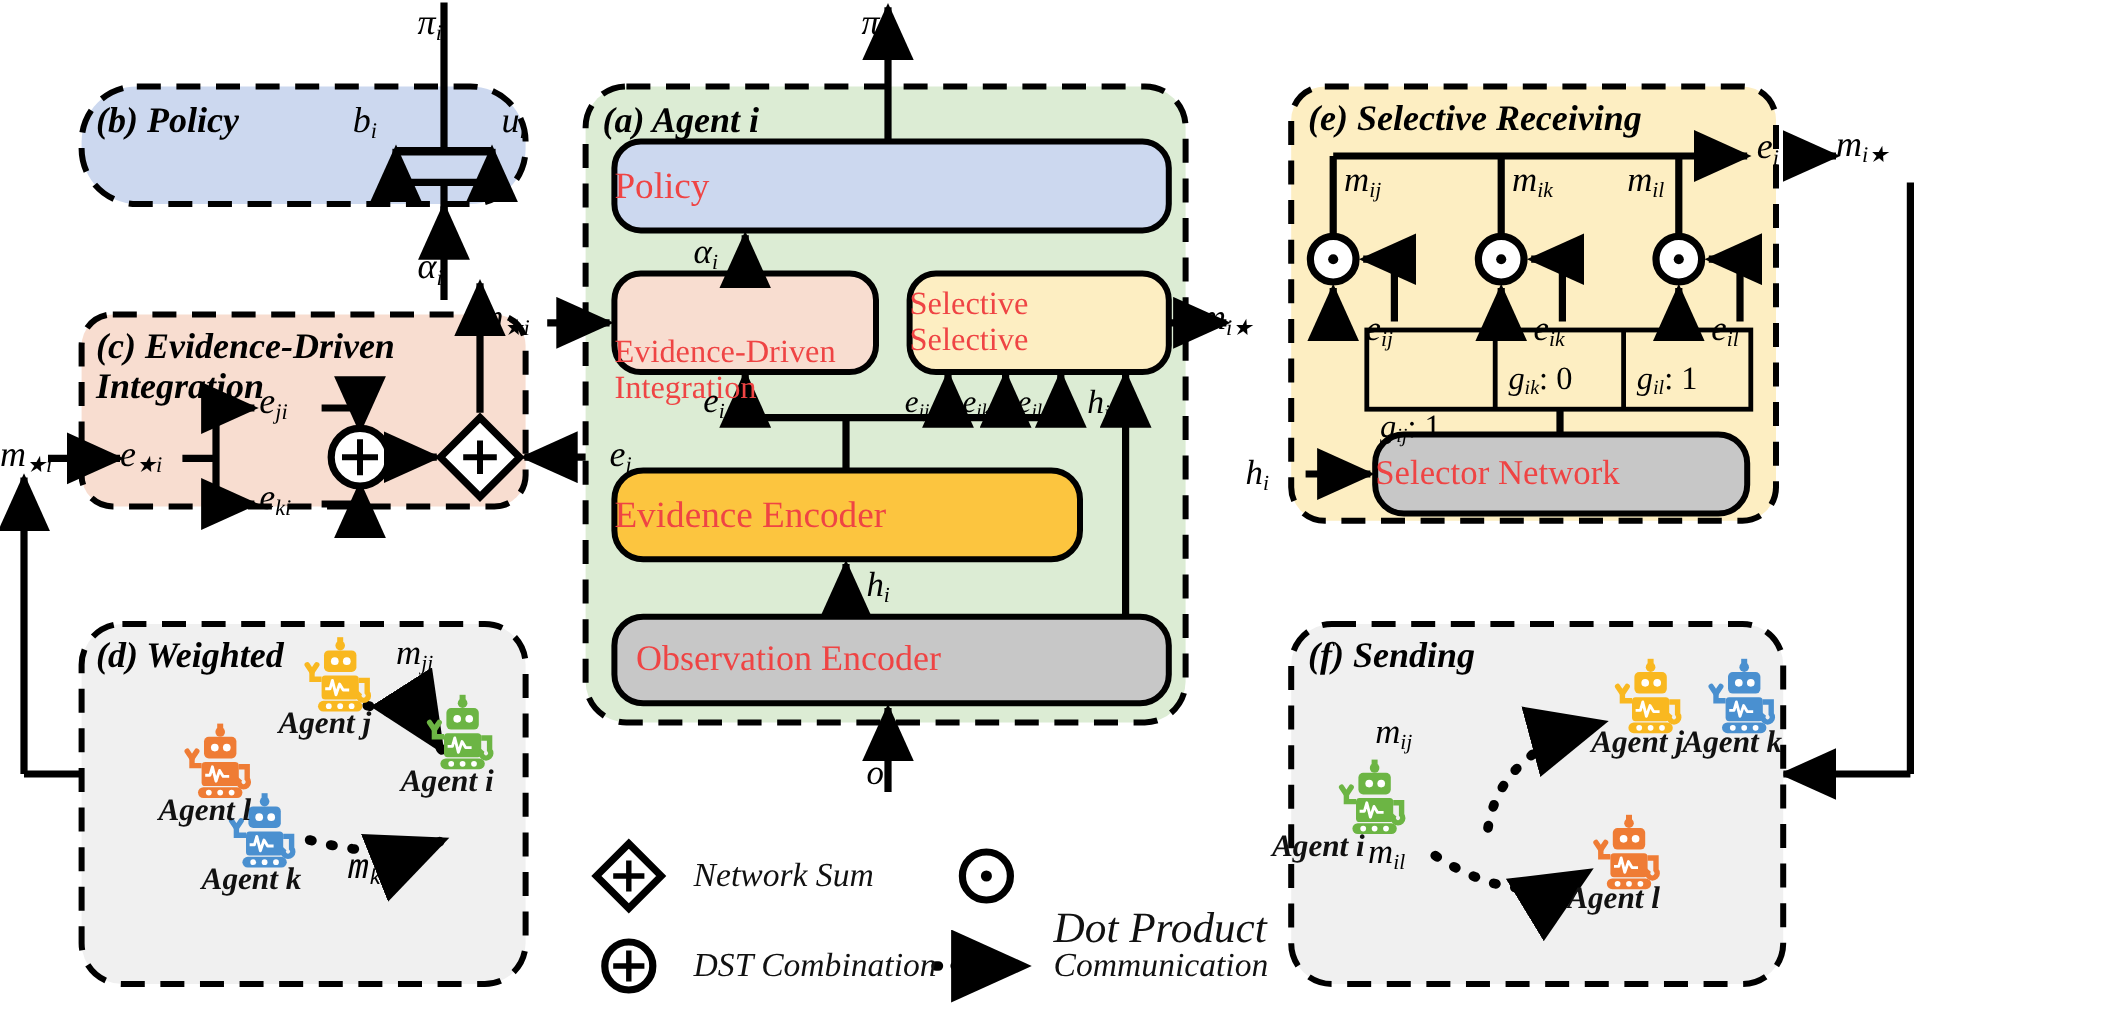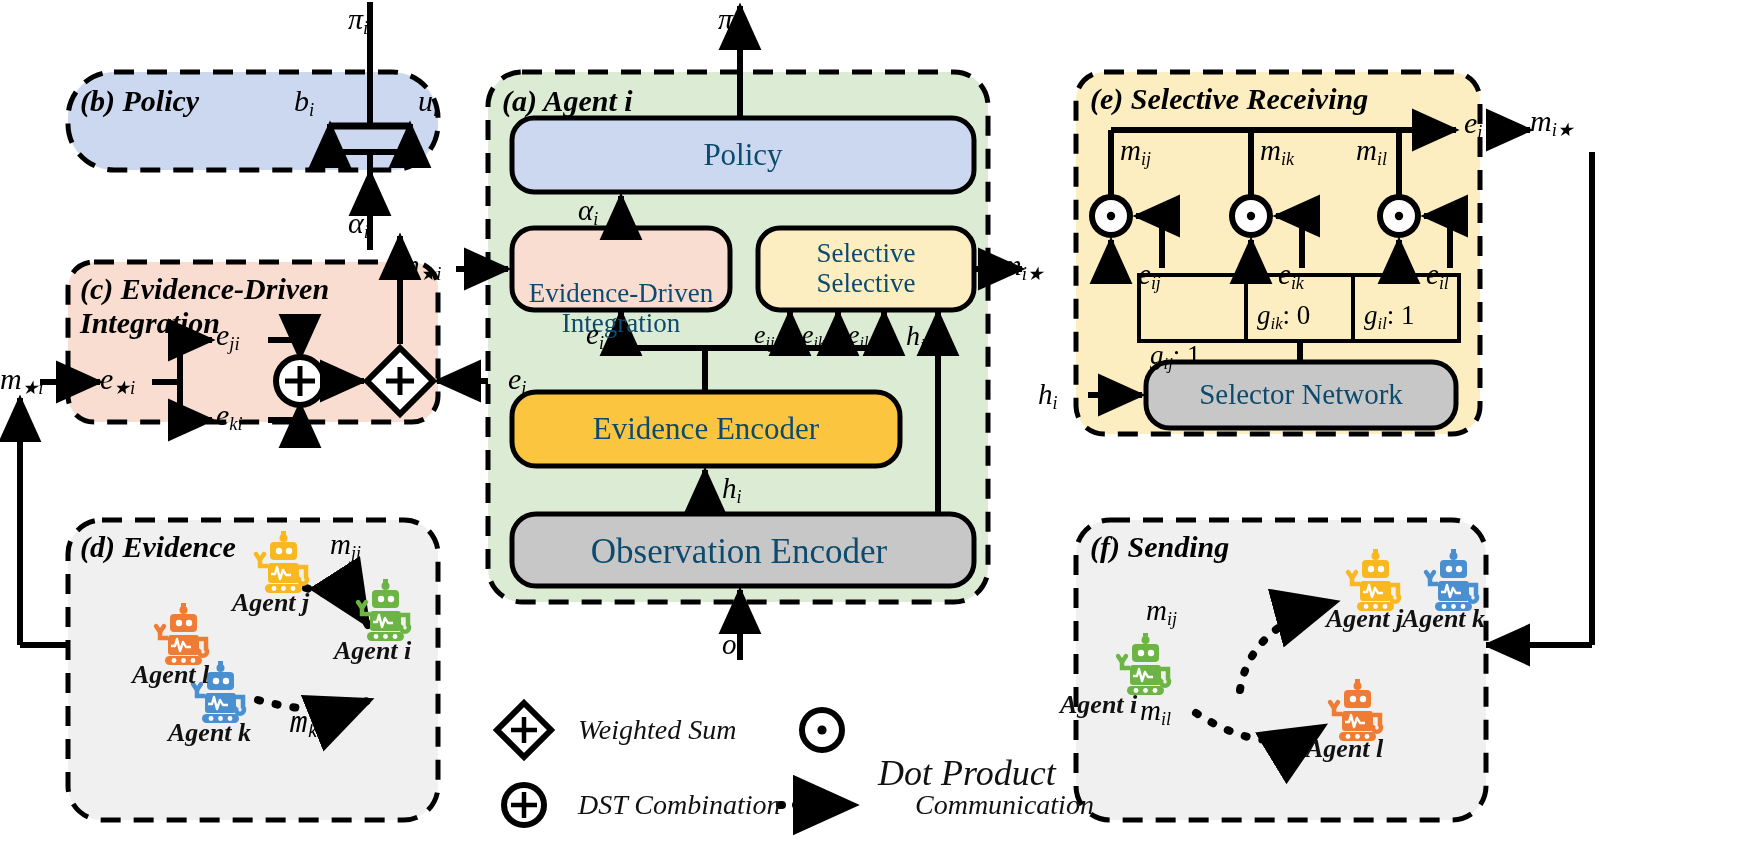--- a/index.html
+++ b/index.html
@@ -13,21 +13,21 @@
   
   .math{font-family:"Liberation Serif", serif;font-style:italic;}
   .math sub{font-style:italic;font-size:0.62em;vertical-align:-0.28em;letter-spacing:0;}
   .panel-title{
     font-family:"Liberation Serif", serif;
     font-weight:bold;font-style:italic;color:#000;
     line-height:1.12;
   }
   .boxlabel{
     font-family:"Liberation Serif", serif;
-    font-style:normal;color:#0c4a6e;text-align:center;line-height:1.12;
+    font-style:normal;color:#ef4444;line-height:1.12;
   }
   .legend-text{
     font-family:"Liberation Serif", serif;font-style:italic;color:#111;
   }
   .agentname{
     font-family:"Liberation Serif", serif;font-weight:bold;font-style:italic;
     color:#111;white-space:nowrap;
   }
 </style>
 </head>
@@ -329,21 +329,21 @@
     </g>
   </svg>
 
   <div class="lbl panel-title" style="left:80px;top:84px;font-size:30px;">(b) Policy</div>
 
   <div class="lbl panel-title" style="left:80px;top:272px;font-size:30px;width:300px;">
     <span>(c) Evidence-Driven</span><br>
     <span>Integration</span>
   </div>
 
-  <div class="lbl panel-title" style="left:80px;top:530px;font-size:30px;">(d) Evidence</div>
+  <div class="lbl panel-title" style="left:80px;top:530px;font-size:30px;">(d) Weighted</div>
 
   <div class="lbl panel-title" style="left:502px;top:84px;font-size:30px;">(a) Agent i</div>
 
   <div class="lbl panel-title" style="left:1090px;top:82px;font-size:30px;">(e) Selective Receiving</div>
 
   <div class="lbl panel-title" style="left:1090px;top:530px;font-size:30px;">(f) Sending</div>
 
   <div class="lbl boxlabel" style="left:512px;top:138px;width:462px;font-size:31px;">Policy</div>
 
   <div class="lbl boxlabel" style="left:512px;top:238px;width:218px;font-size:27px;margin-top:40px;">
@@ -351,21 +351,21 @@
     <span>Integration</span>
   </div>
 
   <div class="lbl boxlabel" style="left:758px;top:238px;width:216px;font-size:27px;">
     <span>Selective</span><br>
     <span>Selective</span>
   </div>
 
   <div class="lbl boxlabel" style="left:512px;top:412px;width:388px;font-size:31px;">Evidence Encoder</div>
 
-  <div class="lbl boxlabel" style="left:508px;top:532px;width:462px;font-size:35px;">Observation Encoder</div>
+  <div class="lbl boxlabel" style="left:530px;top:532px;width:462px;font-size:30px;">Observation Encoder</div>
 
   <div class="lbl boxlabel" style="left:1146px;top:378px;width:310px;font-size:29px;">Selector Network</div>
 
   <div class="lbl math" style="left:718px;top:2px;font-size:30px;">
     <span>π</span><sub>i</sub>
   </div>
   <div class="lbl math" style="left:348px;top:2px;font-size:30px;">
     <span>π</span><sub>i</sub>
   </div>
 
@@ -493,18 +493,18 @@
   <div class="lbl agentname" style="left:1402px;top:604px;font-size:26px;">Agent k</div>
   <div class="lbl agentname" style="left:1306px;top:734px;font-size:26px;">Agent l</div>
 
   <div class="lbl math" style="left:1146px;top:594px;font-size:29px;">
     <span>m</span><sub>ij</sub>
   </div>
   <div class="lbl math" style="left:1140px;top:694px;font-size:29px;">
     <span>m</span><sub>il</sub>
   </div>
 
-  <div class="lbl legend-text" style="left:578px;top:714px;font-size:28px;">Weighted Sum</div>
+  <div class="lbl legend-text" style="left:578px;top:714px;font-size:28px;">Network Sum</div>
   <div class="lbl legend-text" style="left:878px;top:728px;font-size:36px;margin-top:24px;">Dot Product</div>
   <div class="lbl legend-text" style="left:578px;top:789px;font-size:28px;">DST Combination</div>
-  <div class="lbl legend-text" style="left:878px;top:789px;font-size:28px;margin-left:37px;">Communication</div>
+  <div class="lbl legend-text" style="left:878px;top:789px;font-size:28px;">Communication</div>
 
 </div>
 
 </body></html>

